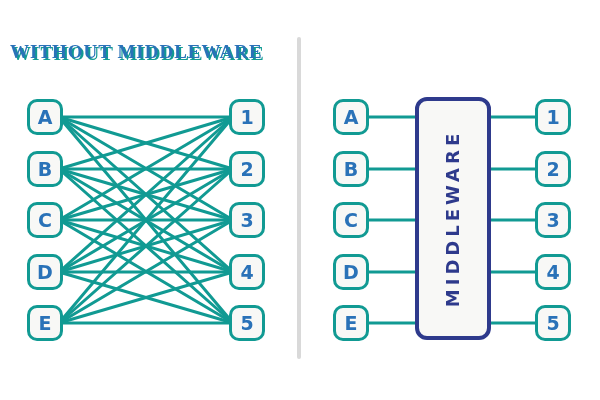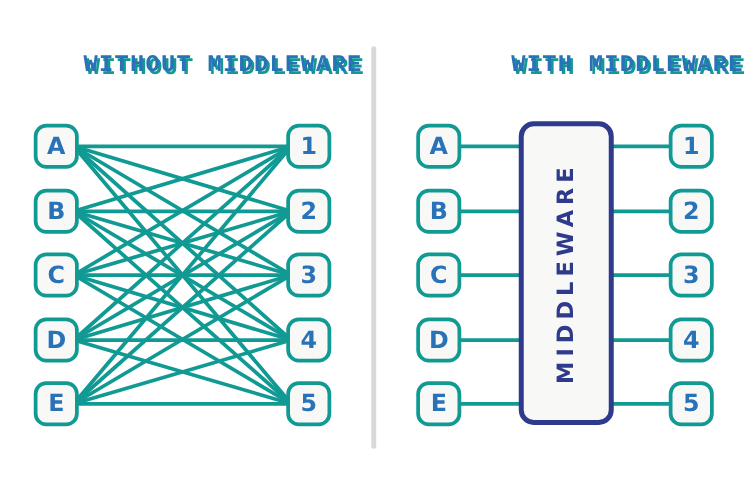--- a/index.html
+++ b/index.html
@@ -15,22 +15,22 @@
     width:600px;height:400px;
     background:#ffffff;
     overflow:hidden;
     font-family:"Liberation Sans",sans-serif;
   }
   #lines{position:absolute;left:0;top:0;width:600px;height:400px;}
   .panel-title{
     position:absolute;
     top:41px;
     height:22px;line-height:22px;
-    text-align:right;
-    font-family:Liberation Mono, monospace;
+    text-align:left;
+    font-family:Liberation Serif, serif;
     font-weight:bold;
     font-size:19px;
     letter-spacing:1px;
     color:var(--blue);
     text-shadow:2px 2px 0 var(--teal);
     white-space:nowrap;
   }
   .panel-title.left{left:10px;width:280px;}
   .panel-title.right{left:310px;width:285px;}
   .node{
@@ -105,21 +105,20 @@
       <line x1="59" y1="323" x2="233" y2="323" stroke="#119a93" stroke-width="3" stroke-linecap="round"></line>
       <line x1="351" y1="117" x2="553" y2="117" stroke="#119a93" stroke-width="3" stroke-linecap="round"></line>
       <line x1="351" y1="169" x2="553" y2="169" stroke="#119a93" stroke-width="3" stroke-linecap="round"></line>
       <line x1="351" y1="220" x2="553" y2="220" stroke="#119a93" stroke-width="3" stroke-linecap="round"></line>
       <line x1="351" y1="272" x2="553" y2="272" stroke="#119a93" stroke-width="3" stroke-linecap="round"></line>
       <line x1="351" y1="323" x2="553" y2="323" stroke="#119a93" stroke-width="3" stroke-linecap="round"></line>
     </svg>
 
   <div class="panel-title left">WITHOUT MIDDLEWARE</div>
 
-  <div class="panel-title right">WITH MIDDLEWARE</div>
 
   <div class="divider"></div>
 
   <div class="mw-box">
     <span class="mw-label">MIDDLEWARE</span>
   </div>
 
   <div id="nodes">
       <div class="node" style="left: 27px; top: 99px;">A</div>
       <div class="node" style="left: 27px; top: 151px;">B</div>

